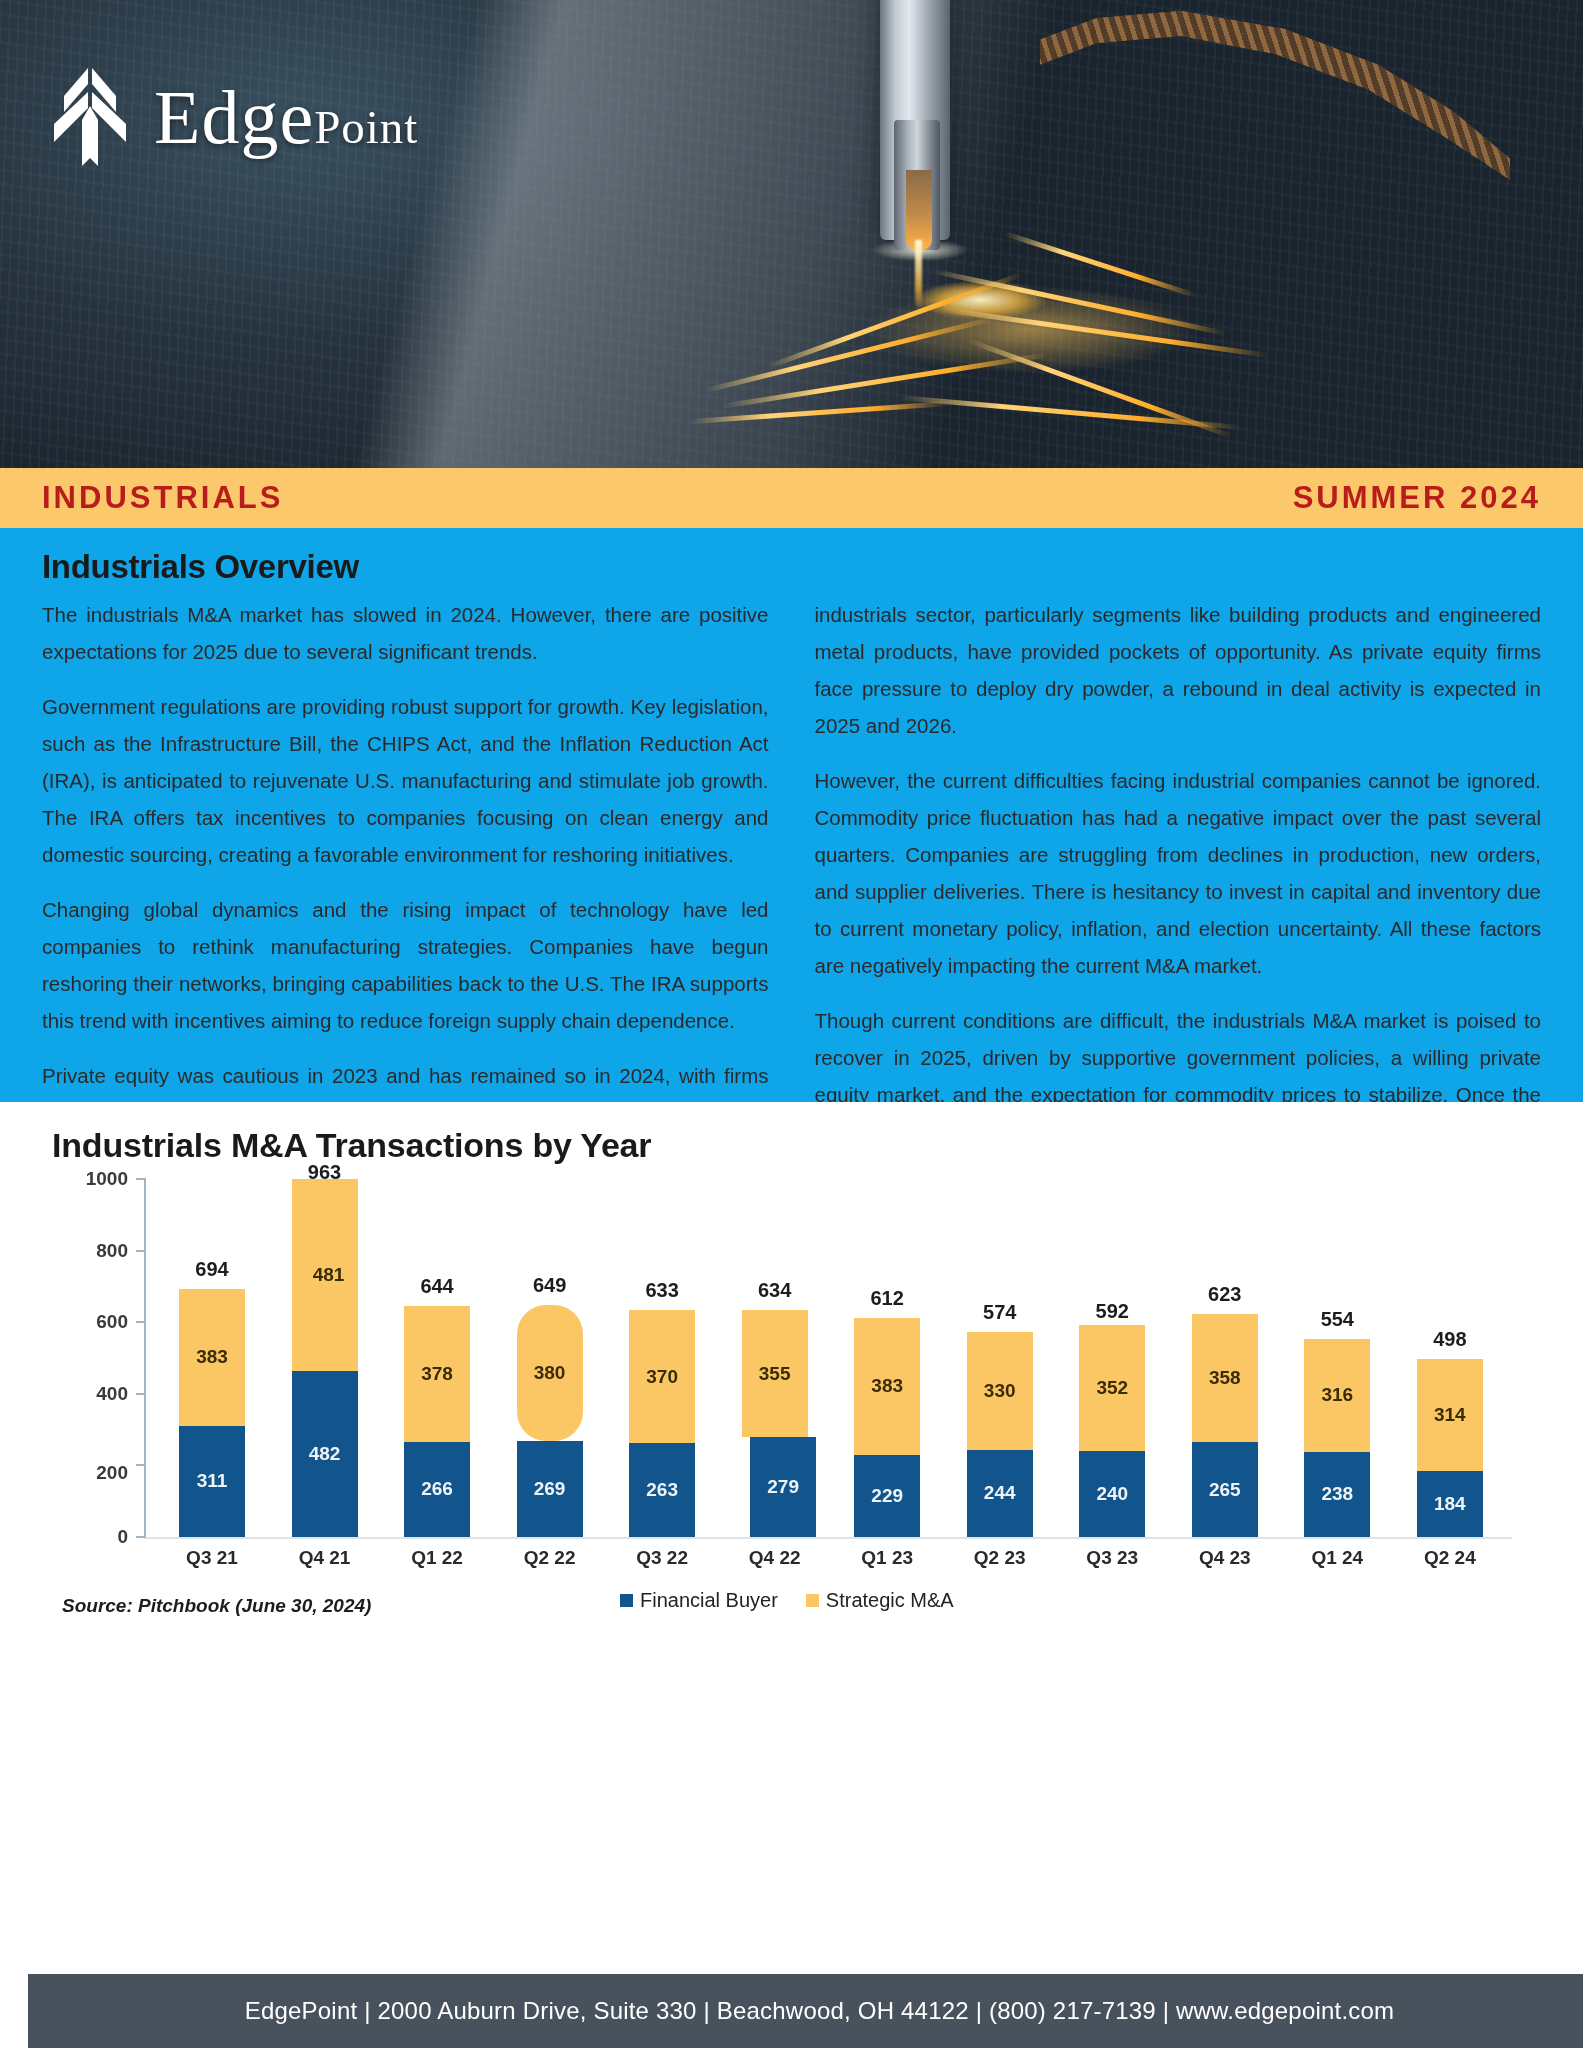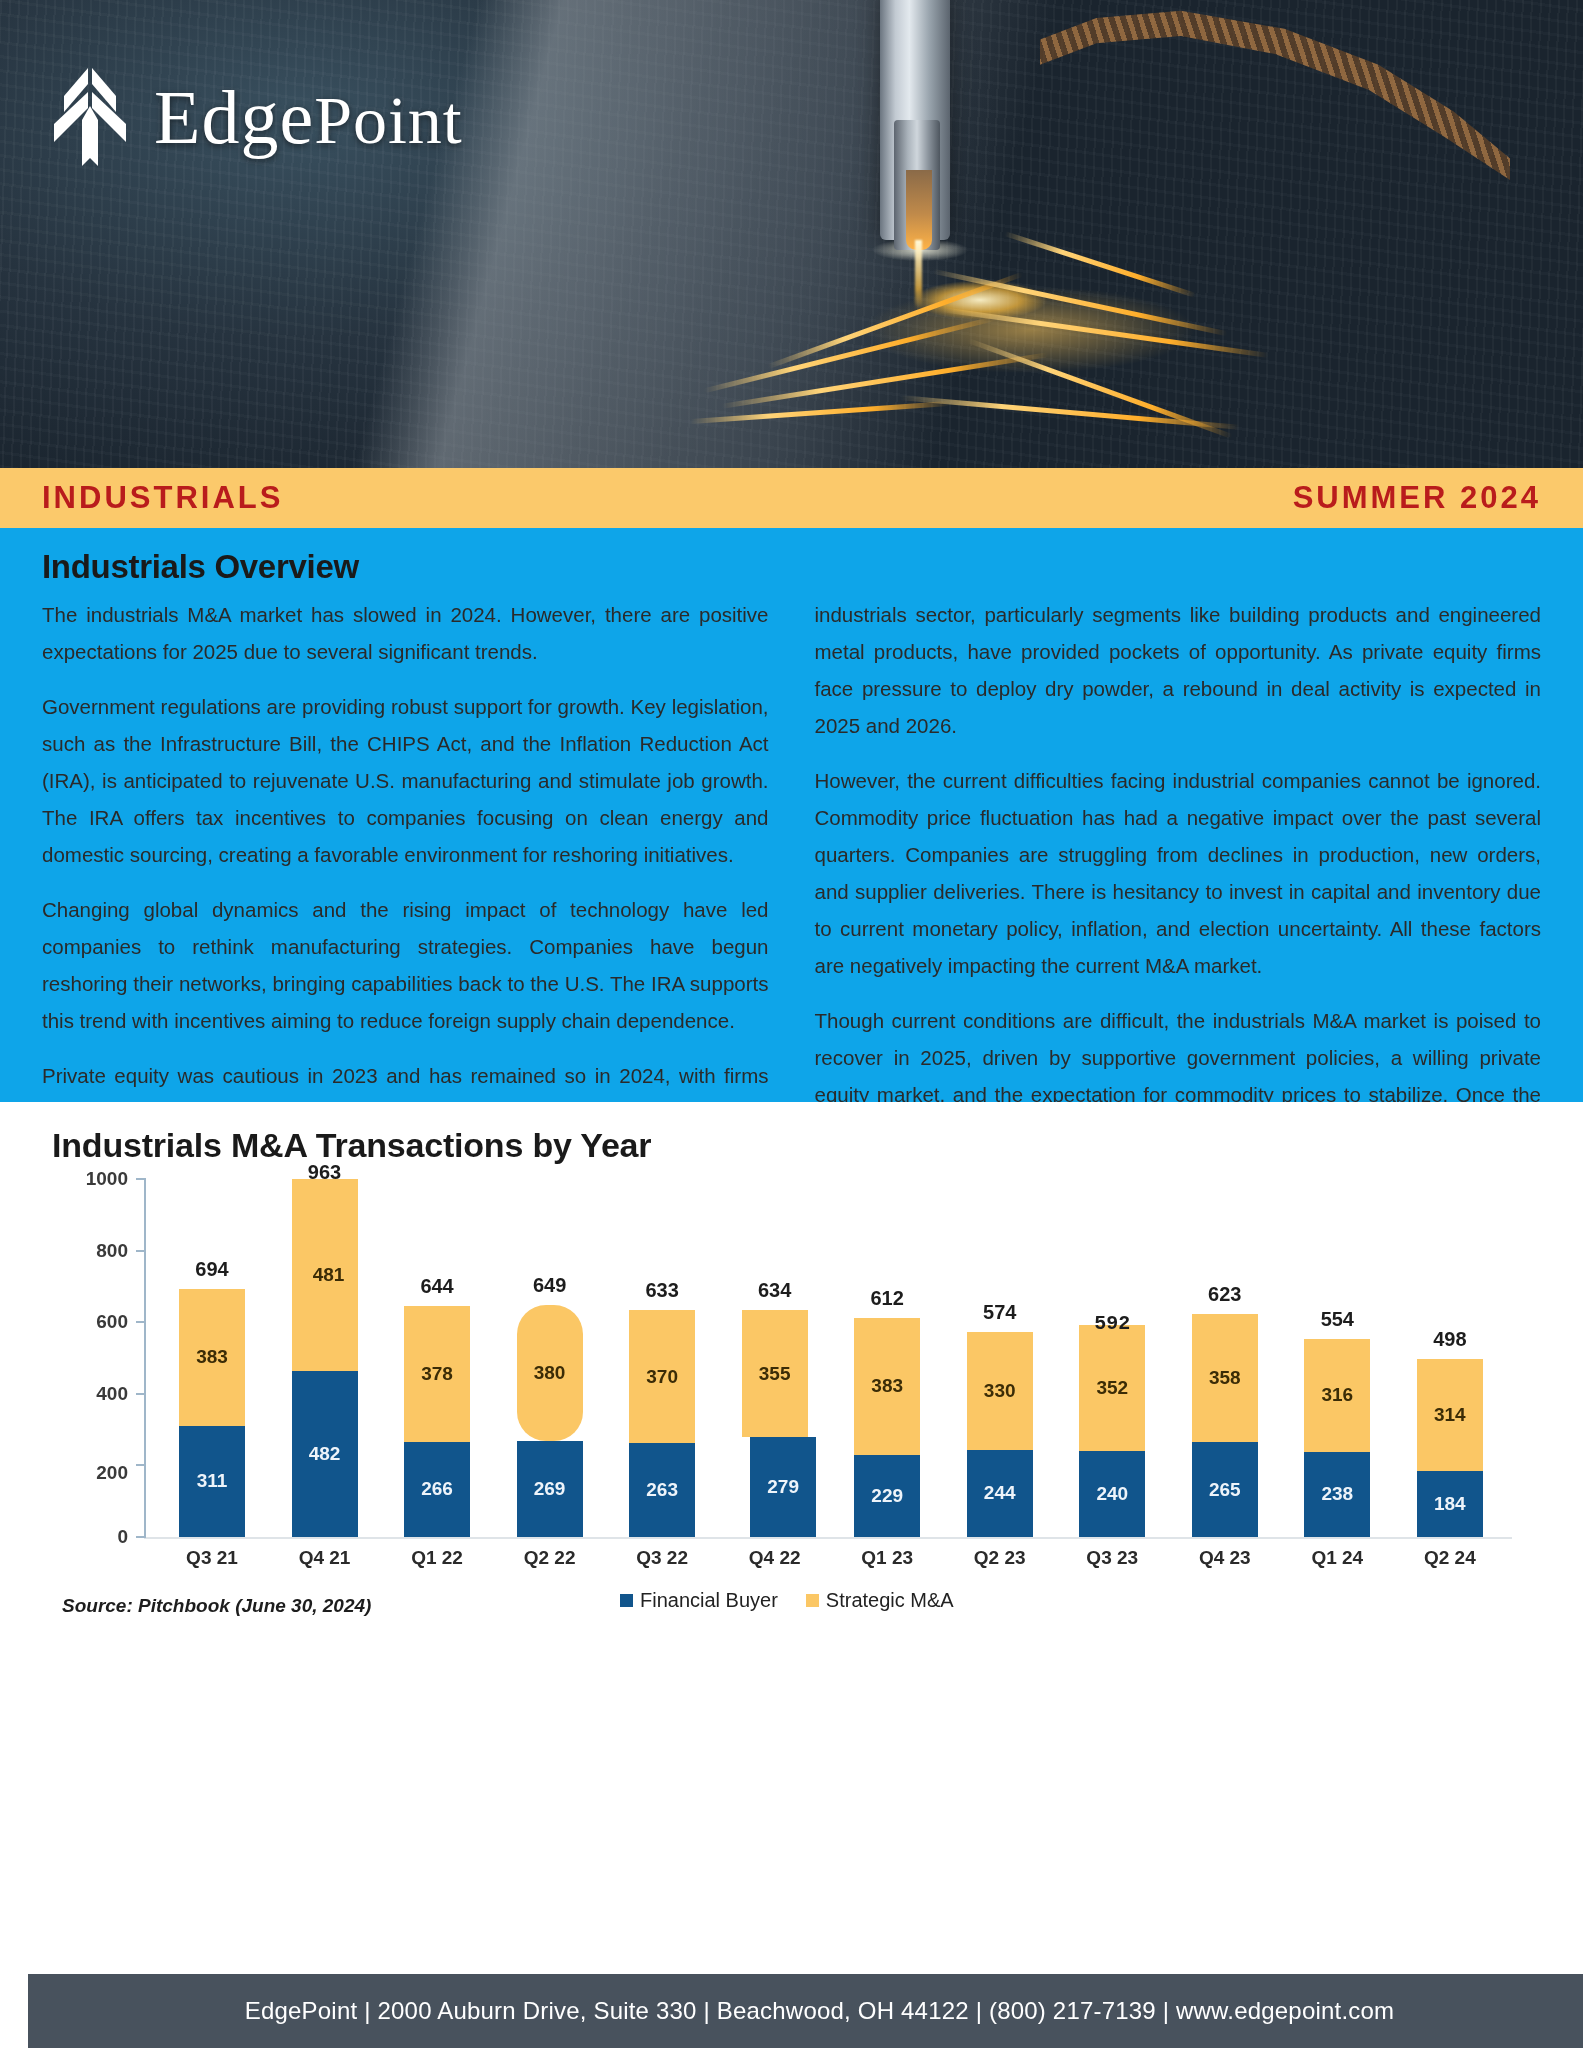--- a/index.html
+++ b/index.html
@@ -99,21 +99,21 @@
   .logo-mark { width: 96px; height: 110px; display:block; }
   .logo-text {
     color: #ffffff;
     font-family: "Liberation Serif", serif;
     font-size: 76px;
     letter-spacing: 1px;
     line-height: 1;
     text-shadow: 0 2px 6px rgba(0,0,0,.55);
     white-space: nowrap;
   }
-  .logo-text .sc { font-size: 68px; }
+  .logo-text .sc { font-size: 47px; }
 
   
   .banner {
     height: 60px;
     background: #fbc96b;
     display: flex;
     align-items: center;
     justify-content: space-between;
     padding: 0 42px;
     box-sizing: border-box;
@@ -411,21 +411,21 @@
           <div class="total-lbl" style="bottom: 227.096px;">612</div>
           <div class="seg seg-strategic" style="height: 137.114px;">383</div>
           <div class="seg seg-financial" style="height: 81.982px;">229</div>
         </div>
         <div class="barcol">
           <div class="total-lbl" style="bottom: 213.492px;">574</div>
           <div class="seg seg-strategic" style="height: 118.14px;">330</div>
           <div class="seg seg-financial" style="height: 87.352px;">244</div>
         </div>
         <div class="barcol">
-          <div class="total-lbl" style="bottom: 202px; font-family: Liberation Mono, monospace;">592</div>
+          <div class="total-lbl" style="bottom: 214px;">592</div>
           <div class="seg seg-strategic" style="height: 126.016px;">352</div>
           <div class="seg seg-financial" style="height: 85.92px;">240</div>
         </div>
         <div class="barcol">
           <div class="total-lbl" style="bottom: 231.034px;">623</div>
           <div class="seg seg-strategic" style="height: 128.164px;">358</div>
           <div class="seg seg-financial" style="height: 94.87px;">265</div>
         </div>
         <div class="barcol">
           <div class="total-lbl" style="bottom: 206.332px;">554</div>

